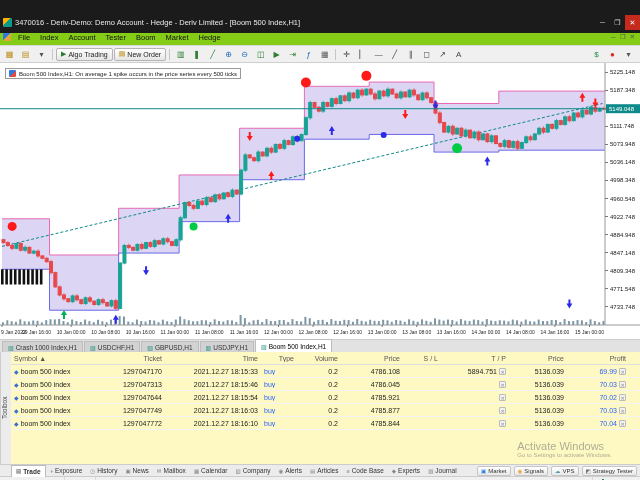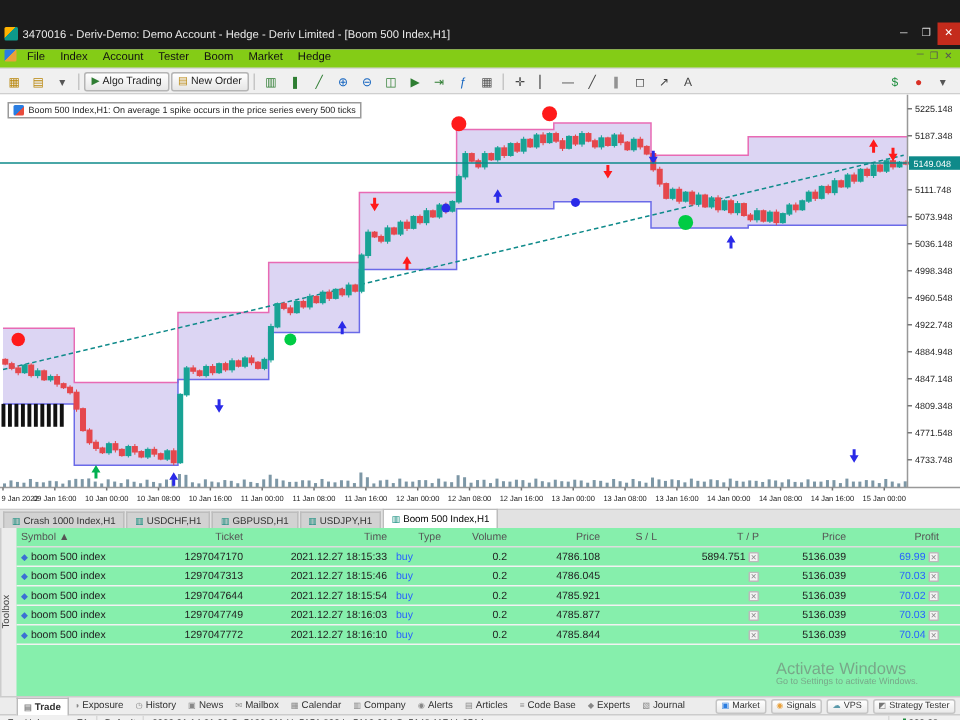--- a/index.html
+++ b/index.html
@@ -26,21 +26,21 @@
 
   .chart-area{position:relative;height:276px;background:#fff}
   .chart-label{position:absolute;left:5px;top:5px;border:1px solid #9a9a9a;background:#fff;font-size:6px;color:#222;padding:1px 3px;display:flex;align-items:center;gap:3px;white-space:nowrap}
   .cl-ico{width:7px;height:7px;background:linear-gradient(135deg,#2a7de1 55%,#e84b3c 55%);border-radius:1px;flex:none}
 
   .chart-tabs{height:13px;background:#e2e2e2;border-top:1px solid #cdcdcd;display:flex;align-items:flex-end;padding-left:2px;gap:1px}
   .ctab{display:flex;align-items:center;gap:2px;height:11px;padding:0 5px;font-size:6.5px;color:#333;background:#d2d2d2;border:1px solid #bdbdbd;border-bottom:none;white-space:nowrap}
   .ctab .ci{color:#0e8a7a;font-size:6px}
   .ctab.active{background:#fff;height:13px;color:#000}
 
-  .trade-panel{position:relative;height:112px;background:#86efac;padding-left:11px}
+  .trade-panel{position:relative;height:112px;background:#fef9c3;padding-left:11px}
   .toolbox-tab{position:absolute;left:0;top:0;width:11px;height:112px;background:#ececec;border-right:1px solid #ccc;font-size:6.5px;color:#444;writing-mode:vertical-rl;transform:rotate(180deg);text-align:center;padding:2px 0}
   .trow{display:grid;grid-template-columns:88px 66px 96px 36px 44px 62px 38px 68px 58px 62px;height:13px;align-items:center;font-size:7px;color:#222;border-bottom:1px solid #f2f2f2}
   .trow.header{color:#555;border-bottom:1px solid #ddd}
   .c{padding:0 3px;white-space:nowrap;overflow:hidden}
   .num{text-align:right}
   .buy{color:#2962ff}
   .profit{color:#2962ff}
   .dia{color:#3b6fd4;font-size:6px;margin-right:2px}
   .xbtn{display:inline-block;width:7px;height:7px;line-height:6px;border:1px solid #bbb;background:#f3f3f3;color:#888;font-size:5px;text-align:center;margin-left:2px;border-radius:1px}
   .watermark{position:absolute;right:28px;bottom:6px;color:rgba(110,110,110,.55);pointer-events:none}

